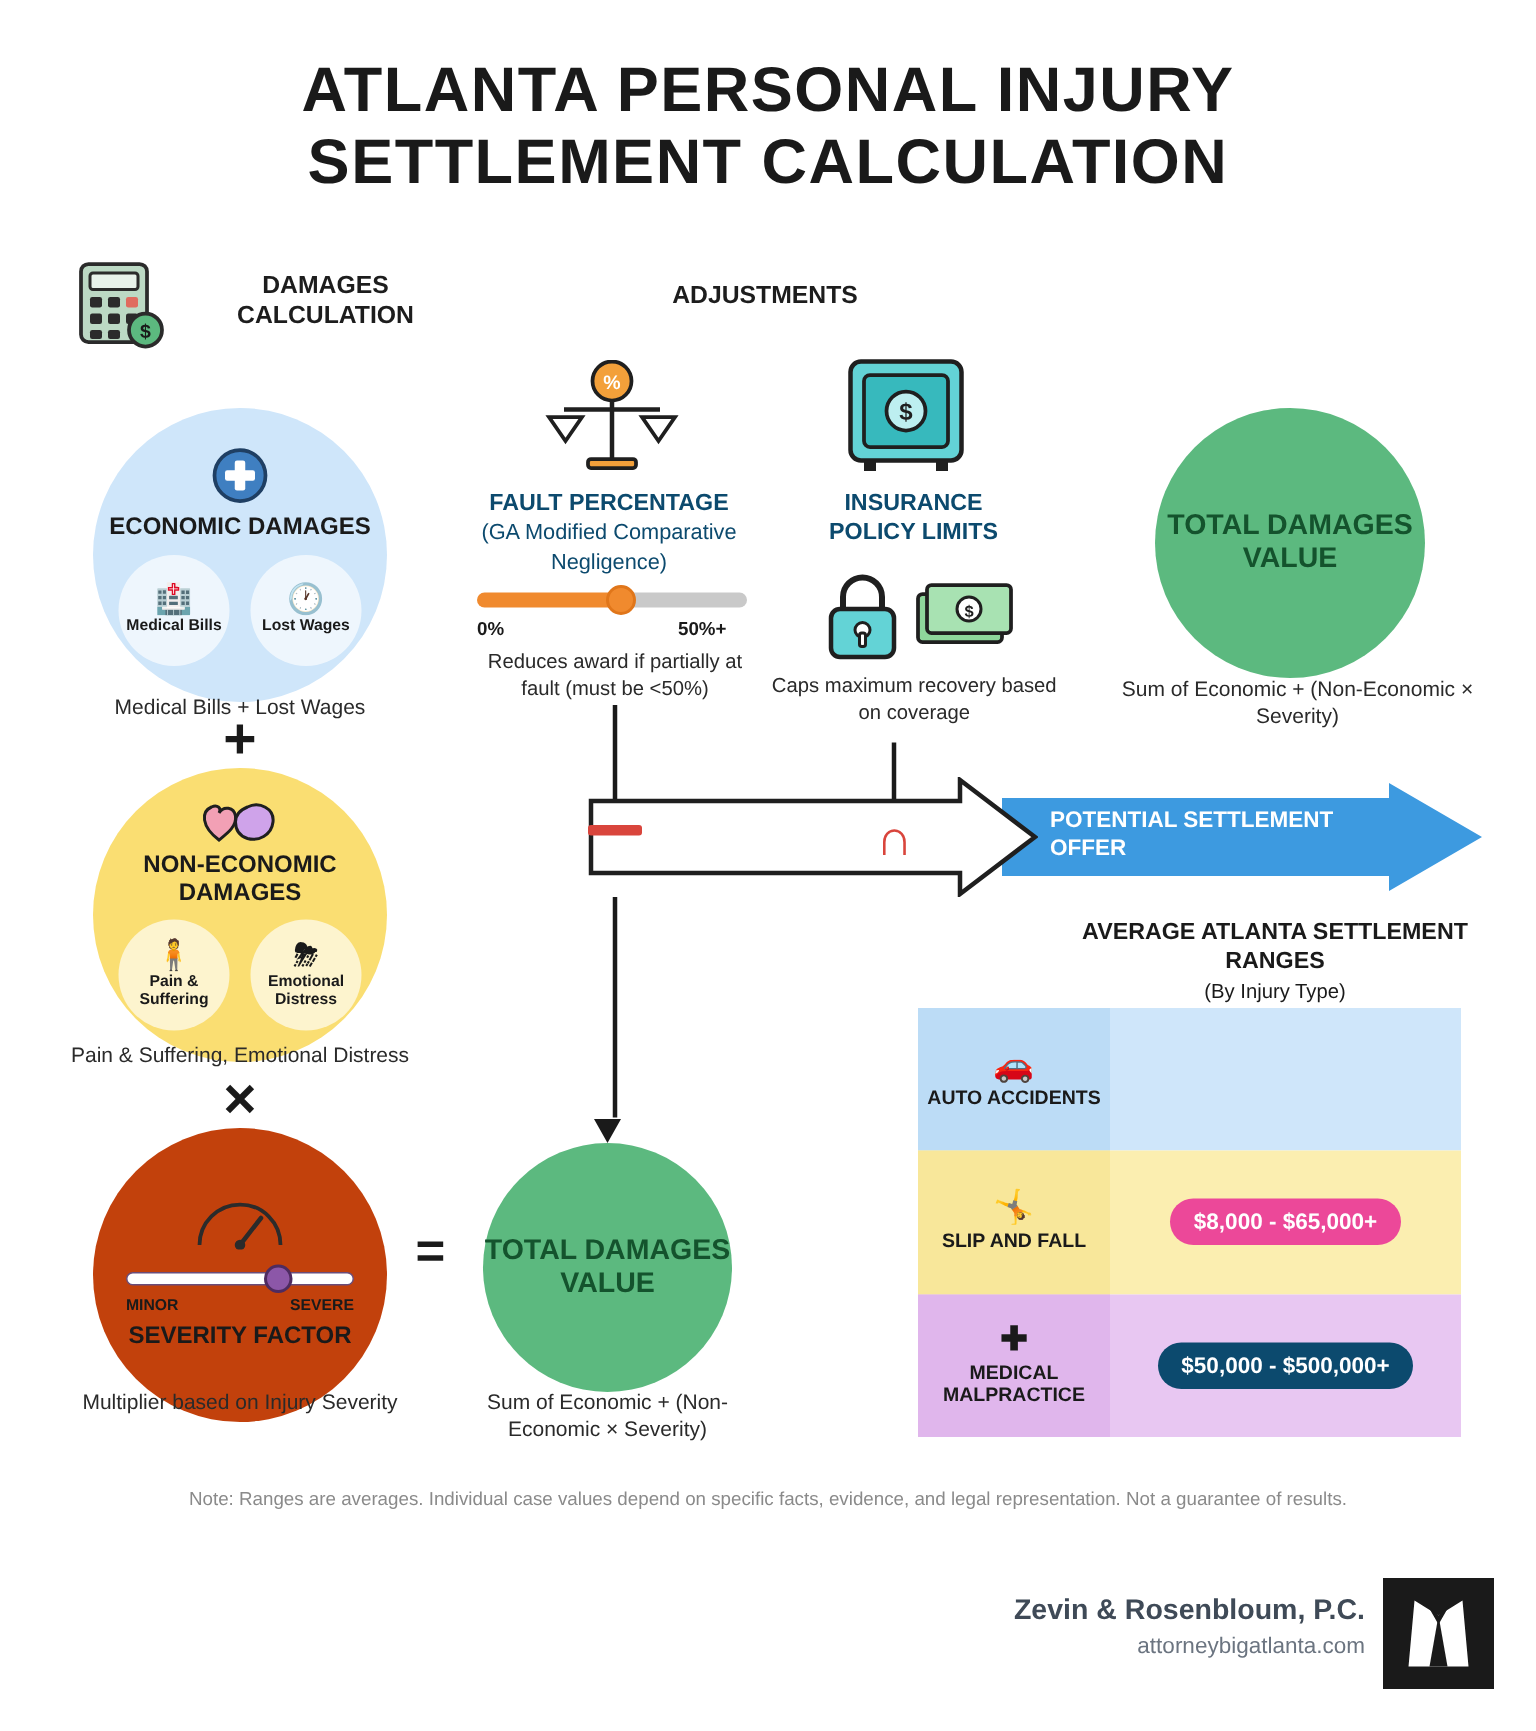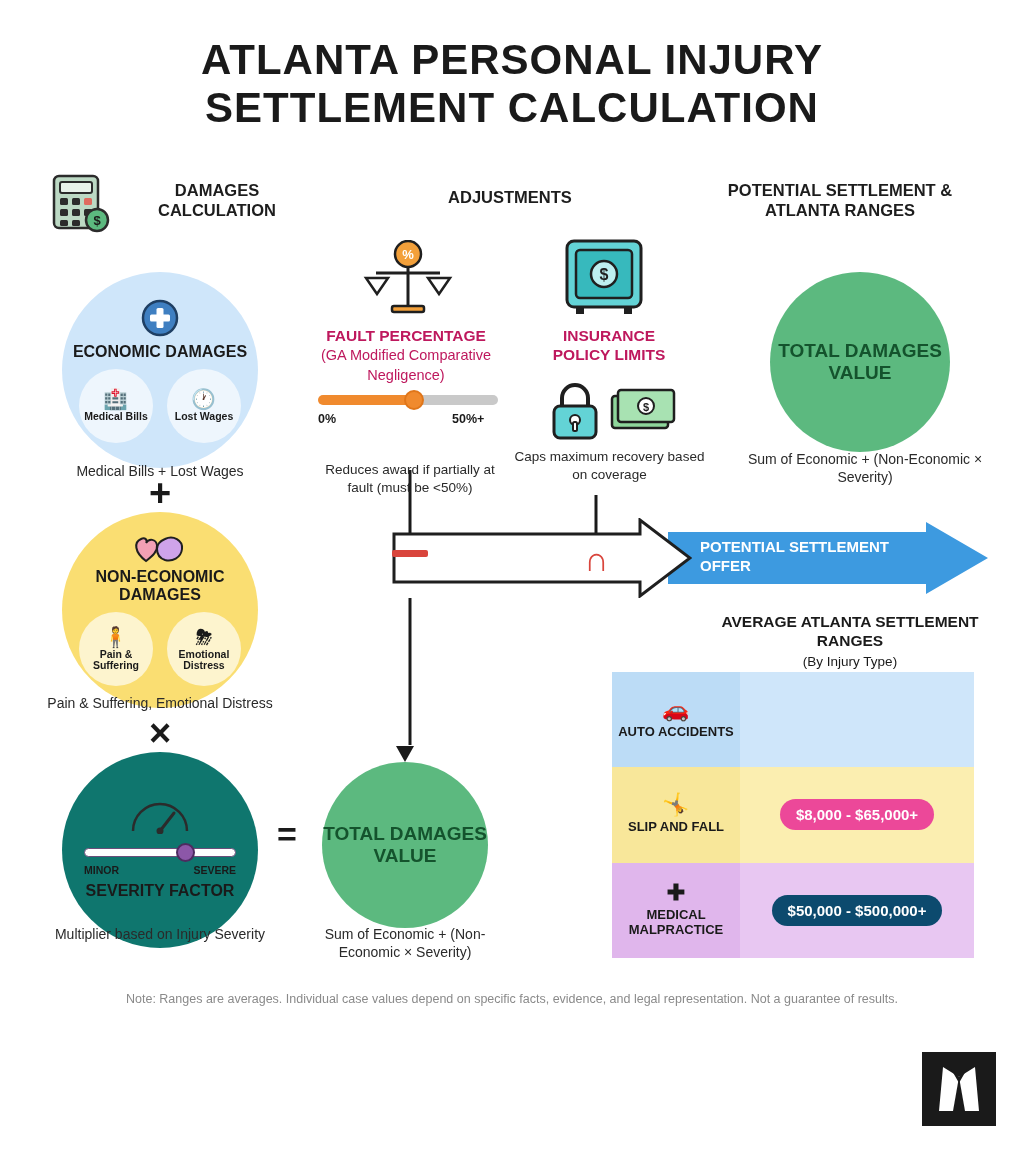--- a/index.html
+++ b/index.html
@@ -35,21 +35,21 @@
   .calc-icon{position:absolute;left:51px;top:172px;width:62px;height:62px;}
 
   
   .circle{
     position:absolute;border-radius:50%;
     display:flex;flex-direction:column;align-items:center;justify-content:center;
     text-align:center;
   }
   #econ-circle{left:62px;top:272px;width:196px;height:196px;background:#cfe6fa;}
   #noneco-circle{left:62px;top:512px;width:196px;height:196px;background:#fade72;}
-  #sev-circle{left:62px;top:752px;width:196px;height:196px;background:#0f766e;text-align:right;}
+  #sev-circle{left:62px;top:752px;width:196px;height:196px;background:#c2410c;text-align:right;}
   #total-circle-mid{left:322px;top:762px;width:166px;height:166px;background:#5cb97f;}
   #total-circle-right{left:770px;top:272px;width:180px;height:180px;background:#5cb97f;}
 
   .circle-title{font-size:16px;font-weight:bold;line-height:1.15;color:#1a1a1a;}
   .circle-title.white{color:#14532d;font-size:19px;}
 
   .sub-badges{display:flex;gap:14px;margin-top:8px;}
   .badge{
     width:74px;height:74px;border-radius:50%;
     background:rgba(255,255,255,0.65);
@@ -69,30 +69,30 @@
 
   .op{
     position:absolute;font-size:38px;font-weight:bold;color:#1a1a1a;text-align:center;
   }
   #op-plus{left:130px;top:472px;width:60px;}
   #op-times{left:130px;top:712px;width:60px;}
   #op-equals{left:262px;top:815px;width:50px;font-size:34px;}
 
   
   .adj-title{
-    position:absolute;text-align:center;font-size:15.5px;font-weight:bold;color:#be185d;line-height:1.25;
+    position:absolute;text-align:center;font-size:15.5px;font-weight:bold;color:#0c4a6e;line-height:1.25;
   }
   .adj-sub{font-weight:normal;font-size:14.5px;}
   #fault-title{left:300px;top:326px;width:212px;}
   #ins-title{left:534px;top:326px;width:150px;}
 
   .adj-note{
     position:absolute;text-align:center;font-size:13.5px;line-height:1.3;color:#2a2a2a;
   }
-  #fault-note{left:320px;top:432px;width:180px;margin-top:29px;}
+  #fault-note{left:320px;top:432px;width:180px;}
   #ins-note{left:512px;top:448px;width:195px;}
 
   .slider{
     position:absolute;left:318px;top:392px;width:180px;height:16px;
   }
   .slider .track-l{position:absolute;left:0;top:3px;width:100px;height:10px;border-radius:5px;background:#f08a2e;}
   .slider .track-r{position:absolute;left:92px;top:3px;width:88px;height:10px;border-radius:5px;background:#c9c9c9;}
   .slider .knob{position:absolute;left:86px;top:-2px;width:20px;height:20px;border-radius:50%;background:#f08a2e;border:2px solid #e0761a;box-sizing:border-box;}
   .slider-lbl{position:absolute;font-size:12.5px;font-weight:bold;color:#1a1a1a;}
   #sl-0{left:318px;top:412px;}
@@ -178,21 +178,20 @@
         <rect x="33" y="37" width="8" height="7" rx="1.5"></rect>
         <rect x="9" y="48" width="8" height="6" rx="1.5"></rect>
         <rect x="21" y="48" width="8" height="6" rx="1.5"></rect>
       </g>
       <circle cx="46" cy="48" r="11" fill="#5cb97f" stroke="#2b2b2b" stroke-width="2.5"></circle>
       <text x="46" y="53" font-size="13" font-family="Liberation Sans, sans-serif" font-weight="bold" fill="#1a1a1a" text-anchor="middle">$</text>
     </svg>
   </div>
   <div class="colhead" id="head-damages">DAMAGES CALCULATION</div>
   <div class="colhead" id="head-adjust">ADJUSTMENTS</div>
-  <div class="colhead" id="head-settle">POTENTIAL SETTLEMENT &amp; ATLANTA RANGES</div>
 
   <svg class="connectors">
 
     <path d="M410 470 L410 555 L660 555" fill="none" stroke="#1a1a1a" stroke-width="3"></path>
 
     <path d="M596 495 L596 540" fill="none" stroke="#1a1a1a" stroke-width="3"></path>
     <path d="M596 552 l-8 -14 l16 0 z" fill="#1a1a1a"></path>
 
     <path d="M410 598 L410 745" fill="none" stroke="#1a1a1a" stroke-width="3"></path>
     <path d="M405 762 l-9 -16 l18 0 z" fill="#1a1a1a"></path>
@@ -369,20 +368,24 @@
         <span class="ticon">✚</span>
         <span>MEDICAL MALPRACTICE</span>
       </div>
       <div class="tcell-val">
         <span class="pill pill3">$50,000 - $500,000+</span>
       </div>
     </div>
   </div>
 
   <div class="note">Note: Ranges are averages. Individual case values depend on specific facts, evidence, and legal representation. Not a guarantee of results.</div>
+  <div class="brand">
+    <div class="name">Zevin &amp; Rosenbloum, P.C.</div>
+    <div class="url">attorneybigatlanta.com</div>
+  </div>
   <div class="logo">
     <svg width="52" height="56" viewBox="0 0 52 56">
       <path d="M10 6 L26 16 L42 6 L46 50 L6 50 Z" fill="#ffffff"></path>
       <path d="M26 16 L20 50 L32 50 Z" fill="#1a1a1a"></path>
       <path d="M26 16 L18 8 L26 22 L34 8 Z" fill="#1a1a1a"></path>
     </svg>
   </div>
 
 </div>
 

